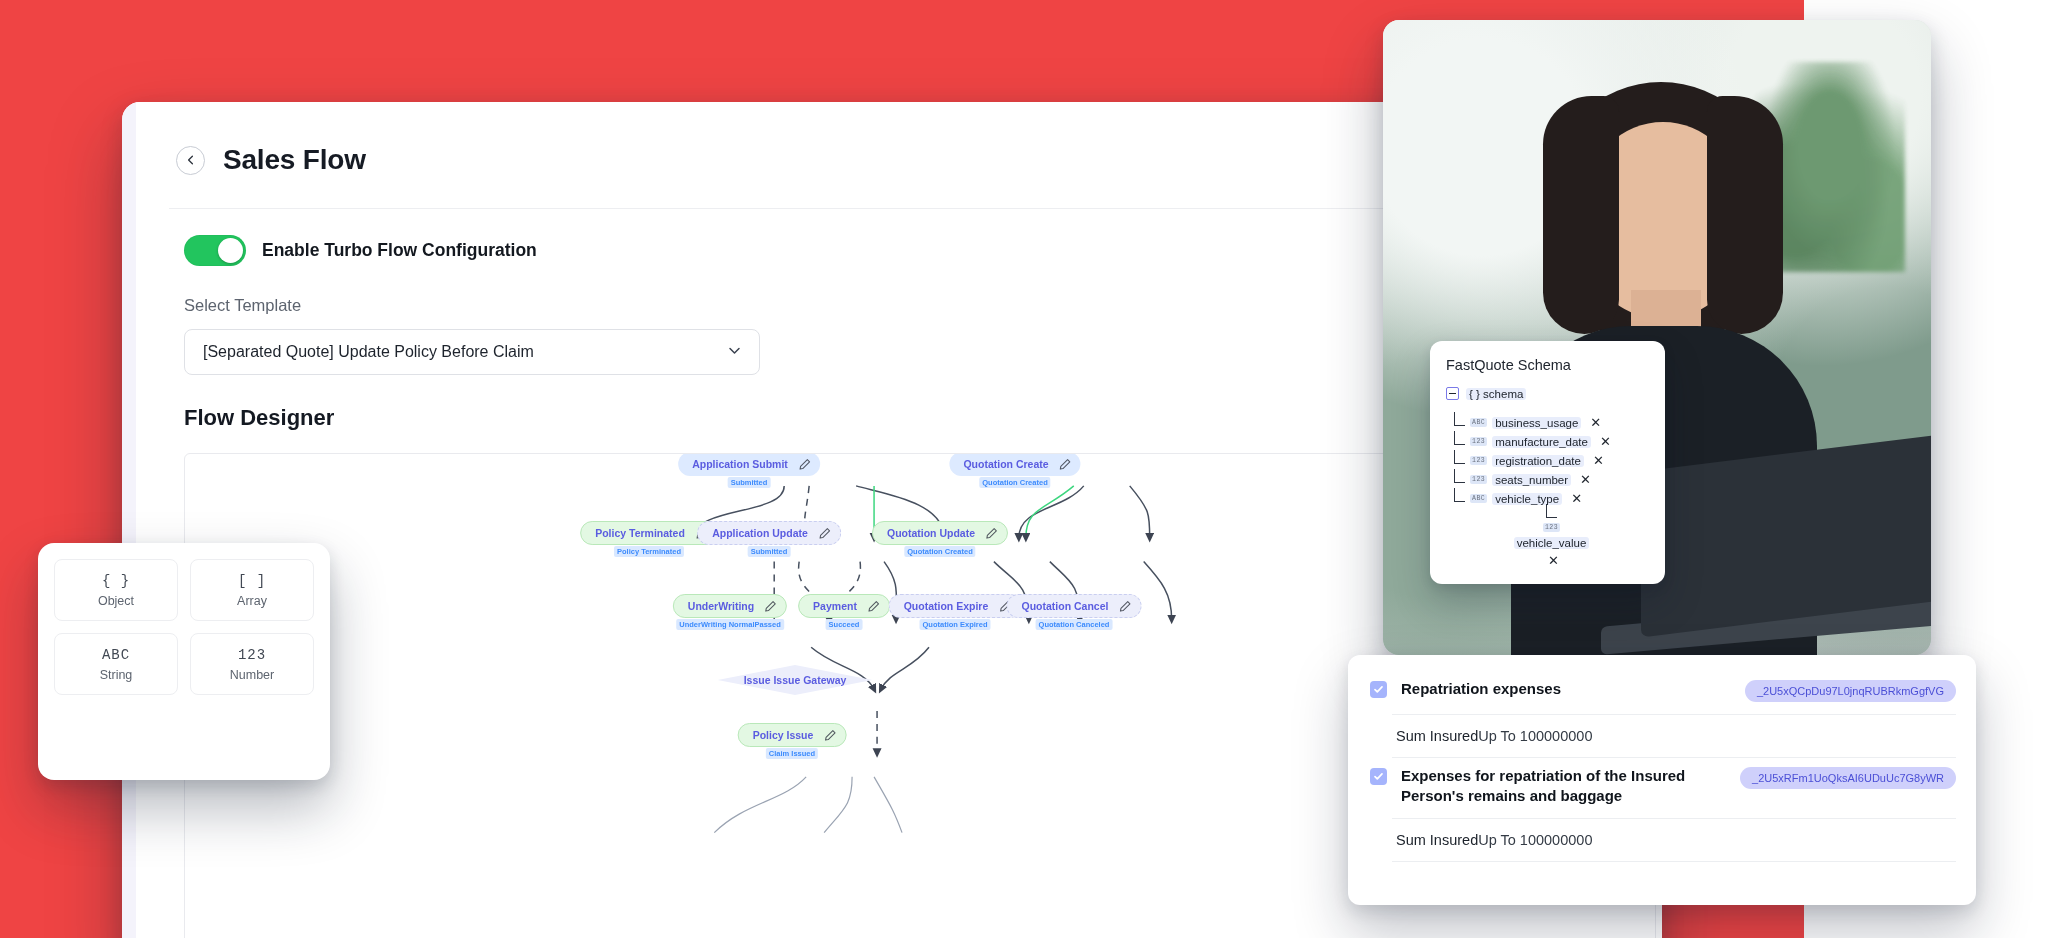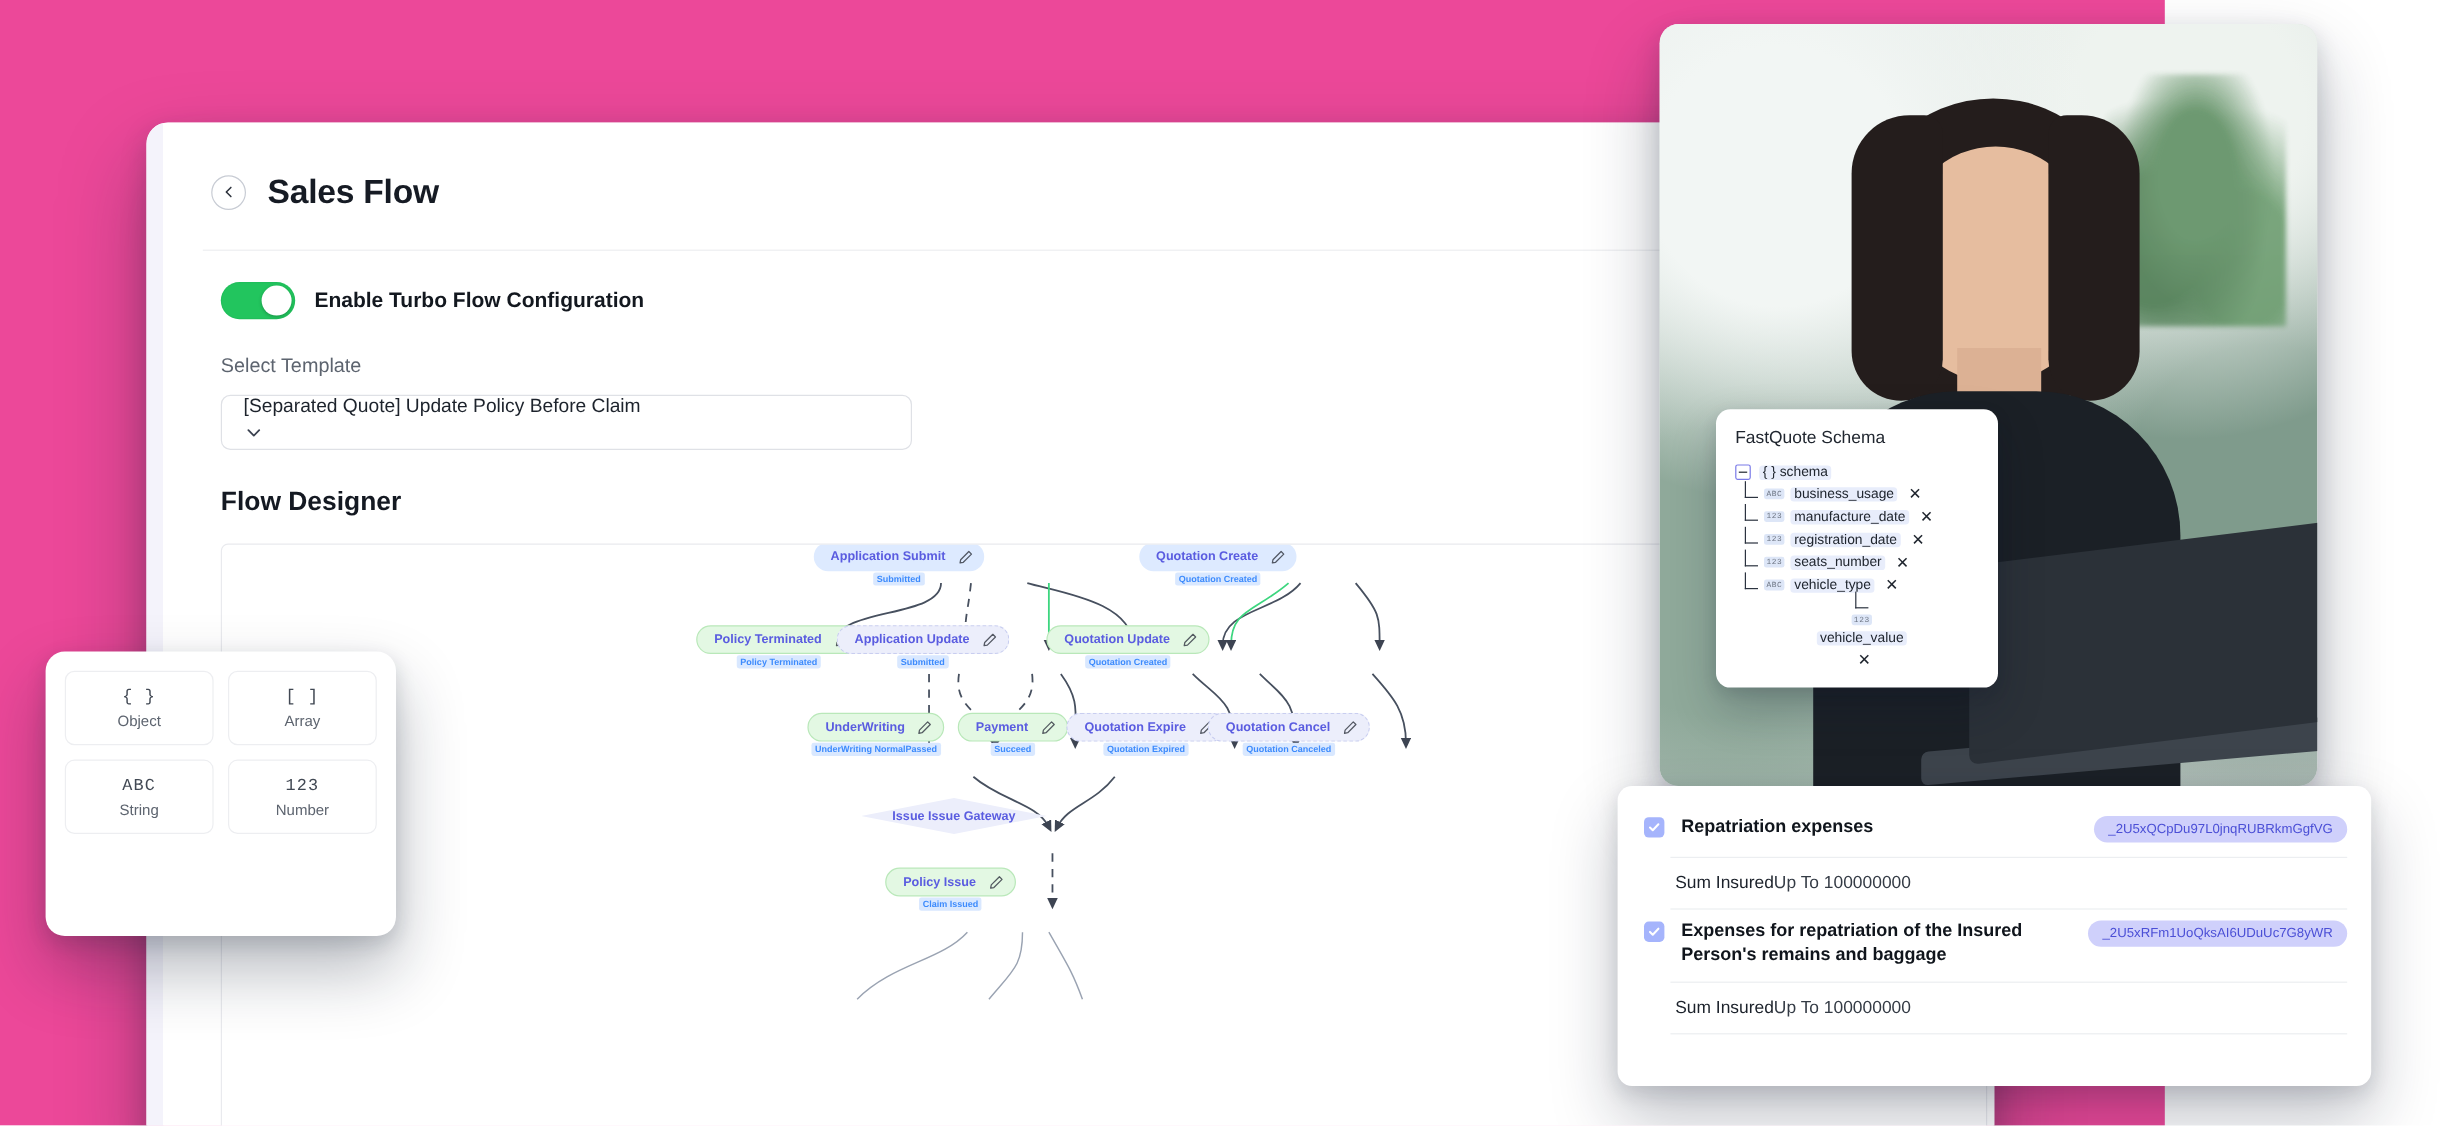--- a/index.html
+++ b/index.html
@@ -2,21 +2,21 @@
 <html><head>
 <meta charset="utf-8">
 <style>
   * { box-sizing: border-box; margin: 0; padding: 0; }
   html, body {
     width: 2048px; height: 938px;
     background: #ffffff;
     font-family: "Liberation Sans", sans-serif;
     overflow: hidden;
   }
-  #stage { position: relative; width: 1804px; height: 938px; background:#ec4899; }
+  #stage { position: relative; width: 1804px; height: 938px; background:#ef4444; }
 
   
   .app-window {
     position: absolute;
     left: 122px; top: 102px;
     width: 1540px; height: 860px;
     background: #ffffff;
     border-radius: 18px;
     box-shadow: 0 34px 70px rgba(15,25,45,.34), 0 8px 22px rgba(15,25,45,.18);
     overflow: hidden;
@@ -43,23 +43,22 @@
   .toggle .knob {
     position:absolute; right:3px; top:3px; width:25px; height:25px; border-radius:50%;
     background:#fff; box-shadow:0 1px 3px rgba(0,0,0,.25);
   }
   .toggle-label { font-size:17.5px; font-weight:700; color:#13181f; }
 
   .field-label { padding: 30px 0 0 48px; font-size:16.5px; color:#5d646f; }
   .select-box {
     margin: 14px 0 0 48px; width: 576px; height: 46px;
     border: 1px solid #dfe1e6; border-radius: 8px; background:#fff;
-    display:flex; justify-content:space-between;
+    display:flex; align-items:center; justify-content:space-between;
     padding: 0 16px 0 18px;
-    flex-direction: column;
   }
   .select-value { font-size:16px; color:#1d232c; }
   .chev { color:#3b4250; }
 
   .section-title { padding: 30px 0 0 48px; font-size:22px; font-weight:700; color:#141922; }
 
   .canvas {
     margin: 22px 0 0 48px; width: 1472px; height: 560px;
     border: 1px solid #e9eaee; border-top-left-radius:6px;
     background:#fff; position:relative; overflow:hidden;
@@ -144,21 +143,21 @@
     background:#3d444c; border-radius:6px; transform: skewY(-5deg); }
 
   
   .schema-panel {
     position:absolute; left:1430px; top:341px; width:235px;
     background:#fff; border-radius:12px;
     box-shadow: 0 18px 38px rgba(15,25,45,.24), 0 4px 12px rgba(15,25,45,.12);
     padding: 16px 16px 14px 16px;
   }
   .schema-title { font-size:14.5px; color:#20262f; margin-bottom:14px; }
-  .schema-root { display:flex; align-items:center; gap:7px; margin-bottom:2px; }
+  .schema-root { display:flex; align-items:center; gap:7px; margin-bottom:13px; }
   .minus-box { width:13px; height:13px; border:1.4px solid #7a7ae8; border-radius:2px;
     display:flex; align-items:center; justify-content:center; flex:none; }
   .minus-box i { display:block; width:7px; height:1.6px; background:#20262f; }
   .tag { background:#e8edfb; border-radius:3px; padding:0 3px; font-size:11.5px; color:#20262f; white-space:nowrap; }
   .type-chip { font-size:6.5px; color:#6a7280; letter-spacing:.5px;
     font-family:"Liberation Mono", monospace; background:#dde6f7; border-radius:2px; padding:1px 2px; }
   .schema-row { display:flex; align-items:center; gap:5px; padding: 3px 0 3px 8px; position:relative; }
   .schema-row .elbow { width:11px; height:14px; border-left:1.4px solid #2c3340; border-bottom:1.4px solid #2c3340;
     margin-top:-7px; flex:none; }
   .xmark { font-size:13px; color:#1e242d; line-height:1; margin-left:4px; cursor:pointer; }

